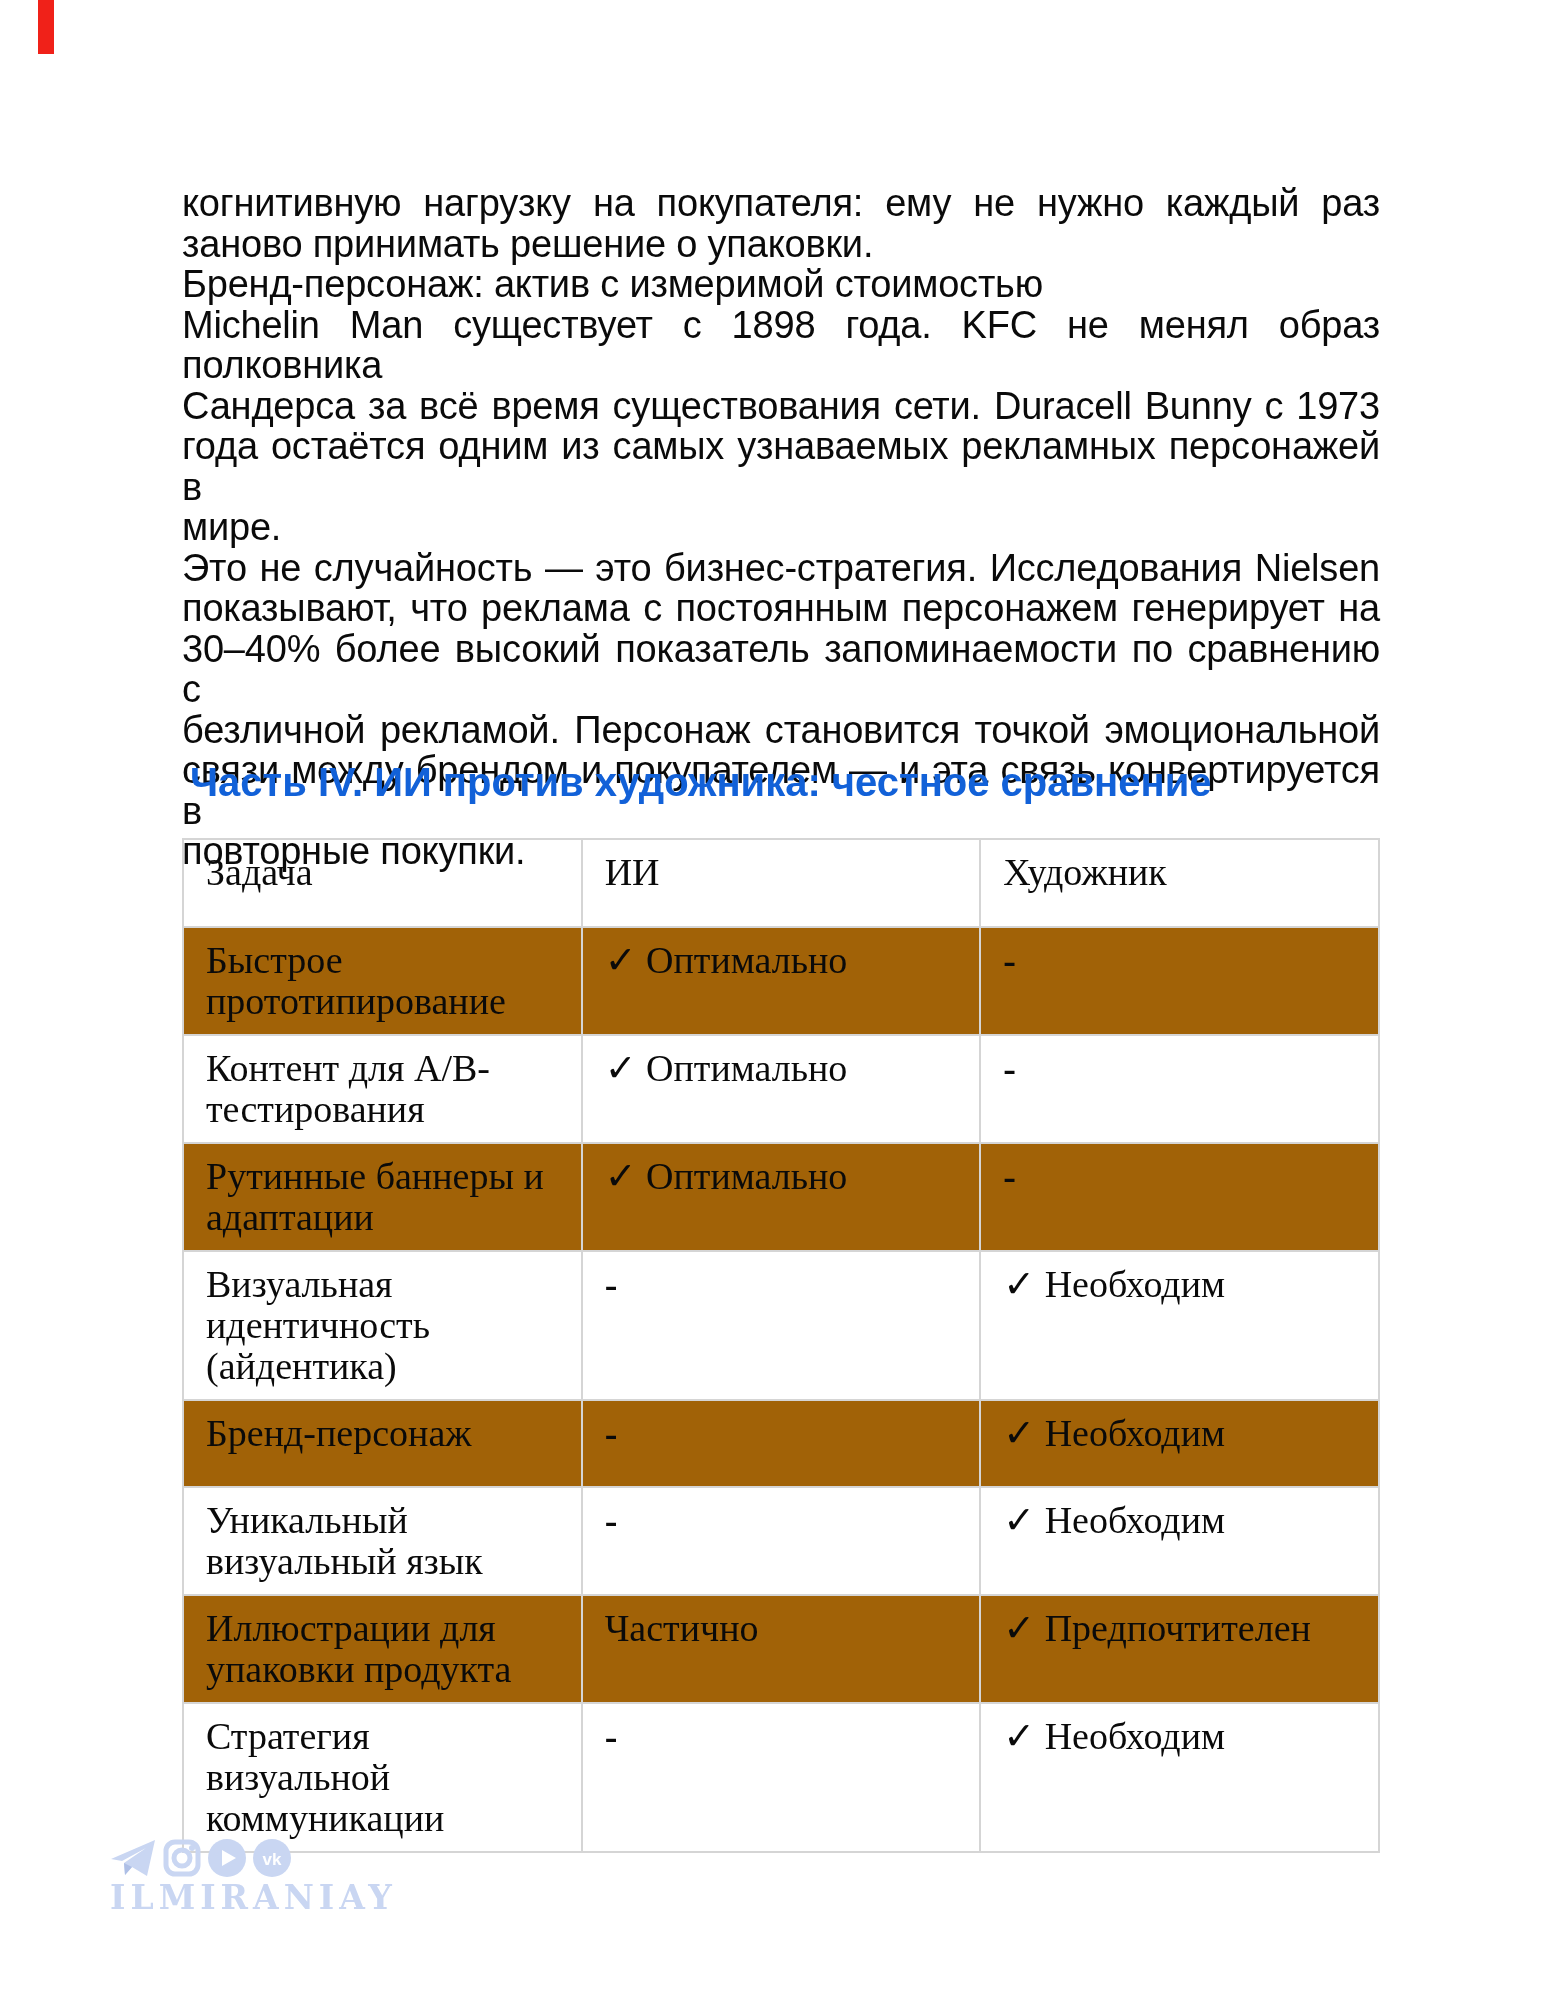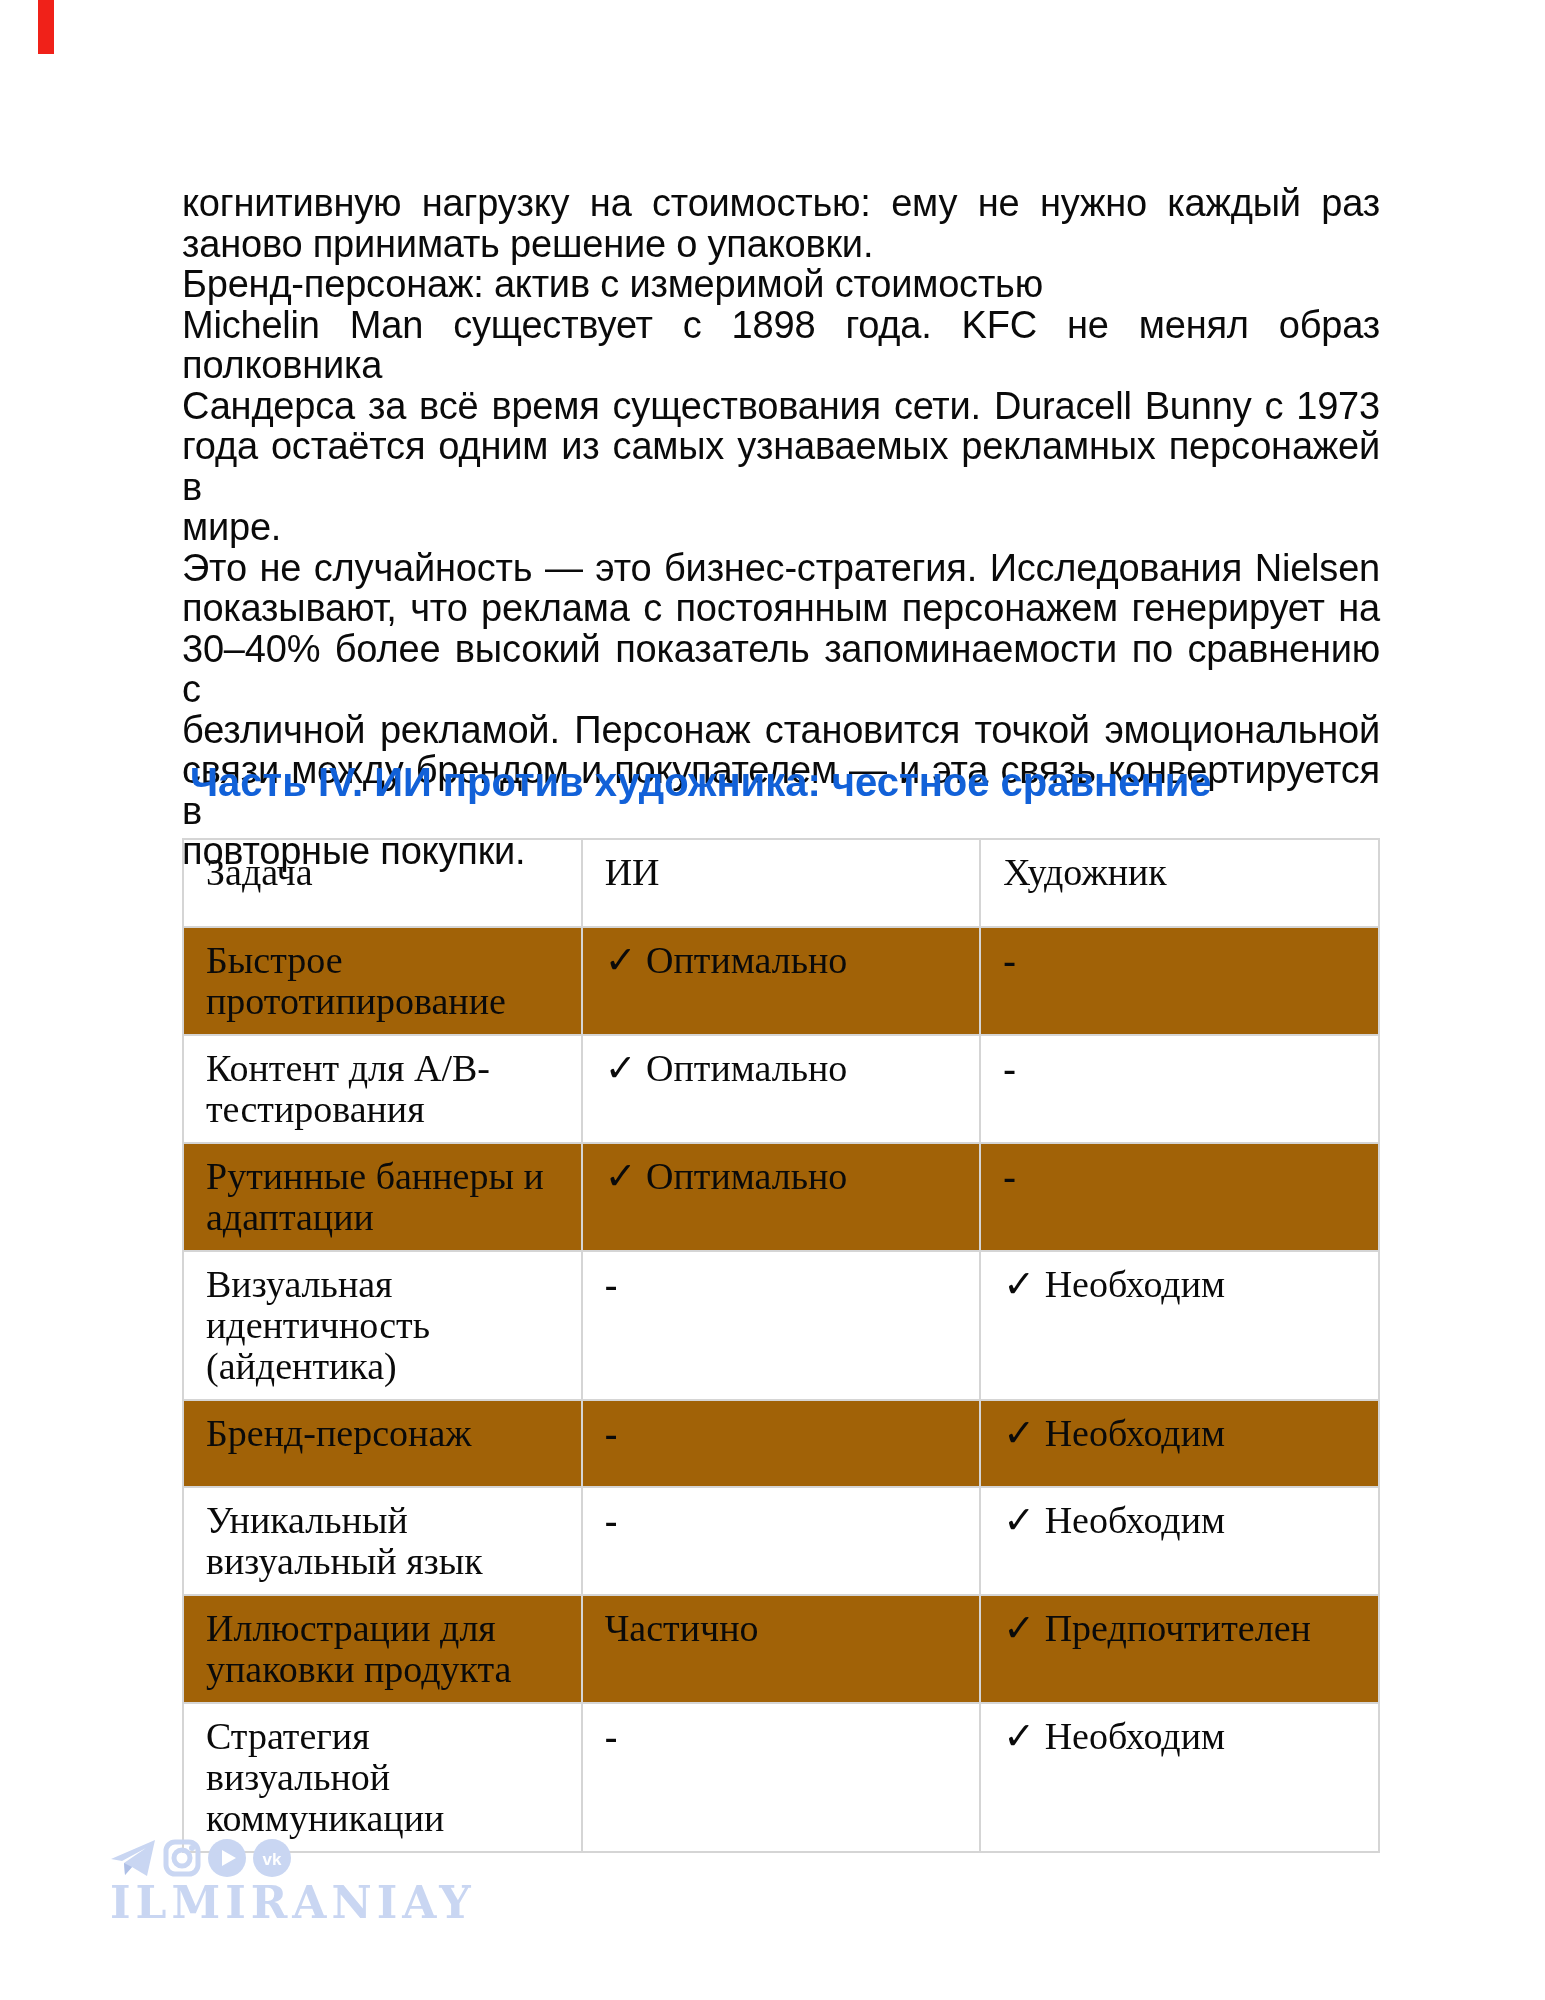--- a/index.html
+++ b/index.html
@@ -45,34 +45,34 @@
   .cmp-table td.dash{font-weight:bold;}
   .watermark{
     position:absolute;left:110px;top:1838px;width:260px;
   }
   .wm-icons{display:flex;align-items:center;gap:7px;height:40px;}
   .wm-icons svg{display:block;}
   .wm-text{
     margin-top:3px;
     font-family:"DejaVu Serif",serif;
     font-weight:bold;
-    font-size:44px;
+    font-size:33px;
     letter-spacing:5px;
     line-height:1;
   }
 </style>
 </head>
 <body>
 
 <div class="page">
 
   <div class="red-marker" style="background: rgb(240, 33, 25);"></div>
 
   <div class="body-text">
-      <div class="body-line justify">когнитивную нагрузку на стоимостью: ему не нужно каждый раз</div>
+      <div class="body-line justify">когнитивную нагрузку на покупателя: ему не нужно каждый раз</div>
       <div class="body-line">заново принимать решение о упаковки.</div>
       <div class="body-line bold">Бренд-персонаж: актив с измеримой стоимостью</div>
       <div class="body-line justify">Michelin Man существует с 1898 года. KFC не менял образ полковника</div>
       <div class="body-line justify">Сандерса за всё время существования сети. Duracell Bunny с 1973</div>
       <div class="body-line justify">года остаётся одним из самых узнаваемых рекламных персонажей в</div>
       <div class="body-line">мире.</div>
       <div class="body-line justify">Это не случайность — это бизнес-стратегия. Исследования Nielsen</div>
       <div class="body-line justify">показывают, что реклама с постоянным персонажем генерирует на</div>
       <div class="body-line justify">30–40% более высокий показатель запоминаемости по сравнению с</div>
       <div class="body-line justify">безличной рекламой. Персонаж становится точкой эмоциональной</div>

